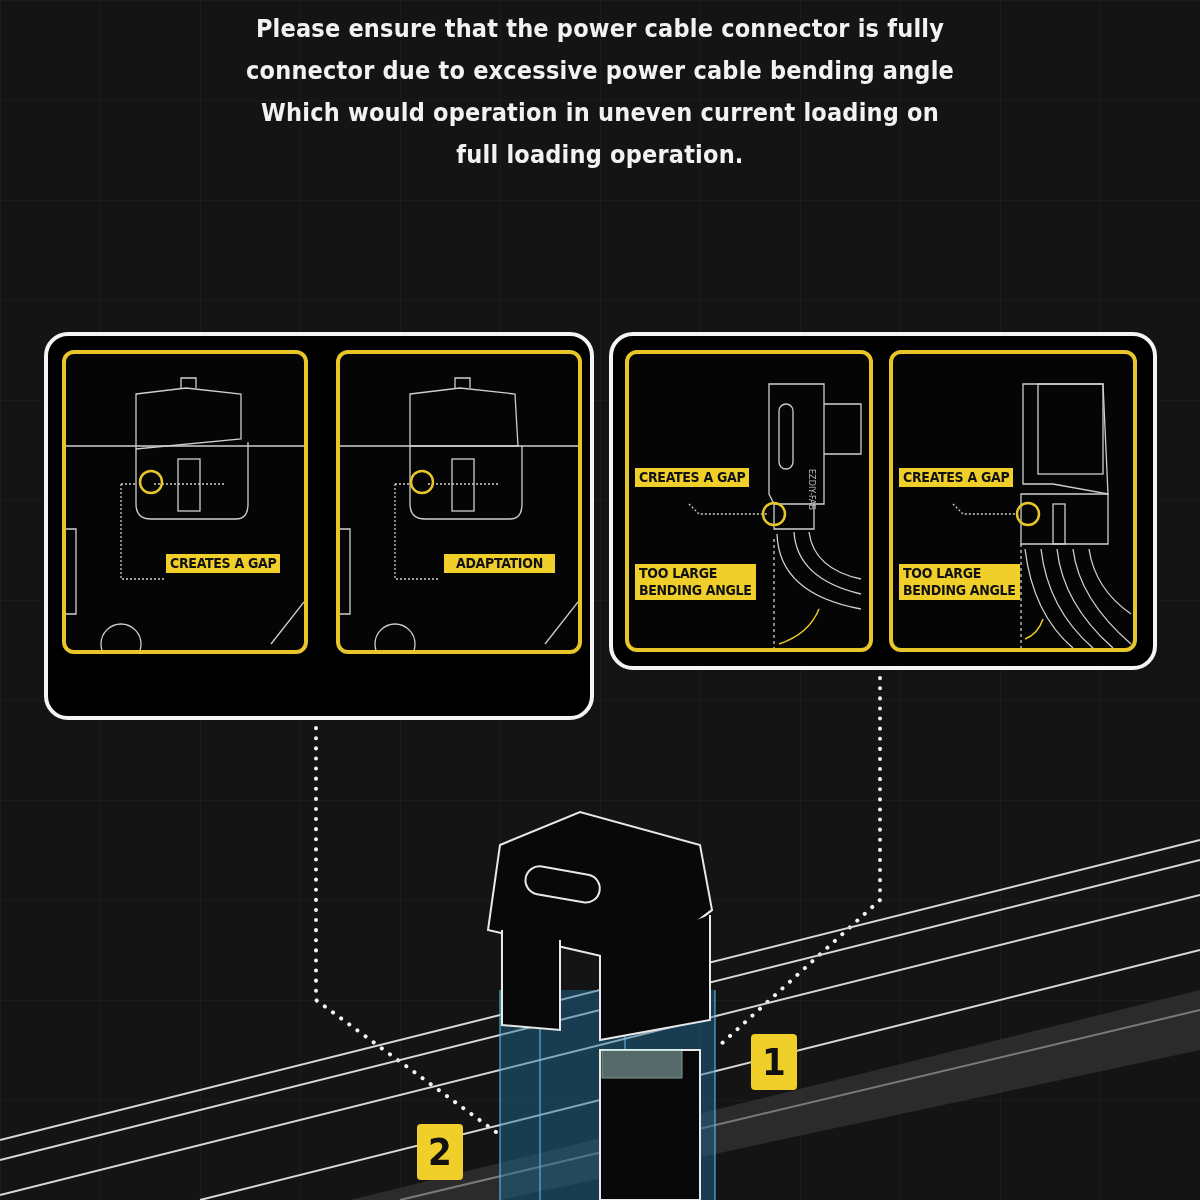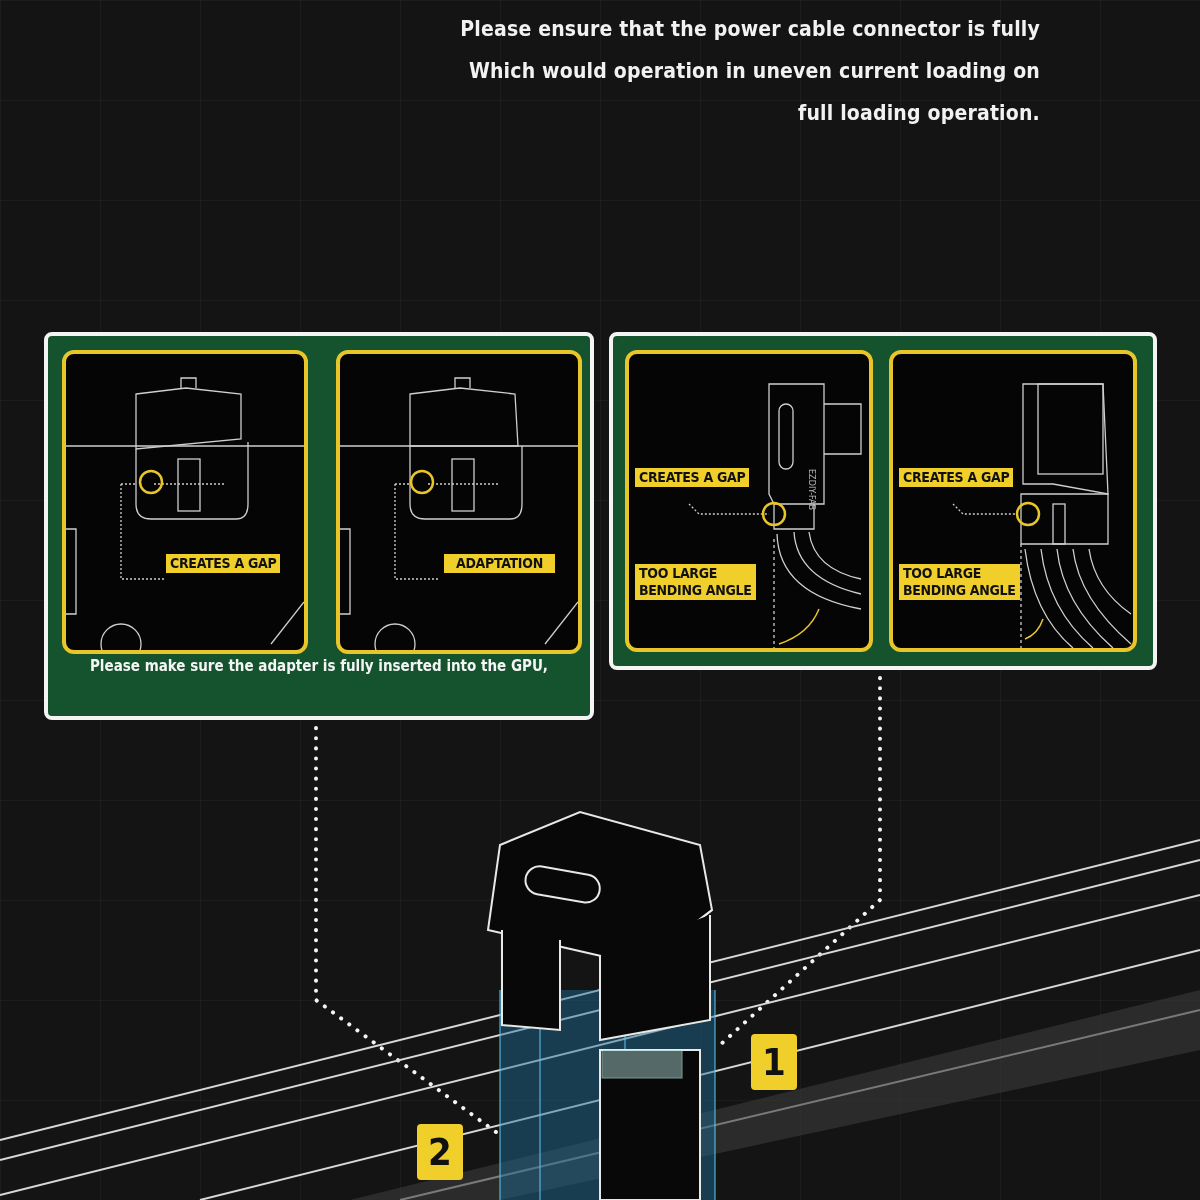--- a/index.html
+++ b/index.html
@@ -1,39 +1,40 @@
 <!DOCTYPE html>
 <html><head>
 <meta charset="utf-8">
 <style>
   html,body{margin:0;padding:0;}
   body{width:1200px;height:1200px;background:#141414;position:relative;overflow:hidden;font-family:"DejaVu Sans Condensed","DejaVu Sans",sans-serif;}
   .bg-grid{position:absolute;inset:0;background-image:
       linear-gradient(rgba(255,255,255,0.035) 1px,transparent 1px),
       linear-gradient(90deg,rgba(255,255,255,0.035) 1px,transparent 1px);
       background-size:100px 100px;}
-  .headline{position:absolute;left:160px;top:8px;width:880px;text-align:right;color:#f2f2f2;
-      font-size:21px;line-height:42px;font-weight:bold;letter-spacing:0.2px;font-stretch:condensed;}
+  .headline{position:absolute;left:160px;top:8px;width:880px;text-align:center;color:#f2f2f2;
+      font-size:25px;line-height:42px;font-weight:bold;letter-spacing:0.2px;font-stretch:condensed;}
   .headline span{display:block;}
-  .panel{position:absolute;border:4px solid #f4f4f4;border-radius:8px;background:#14532d;}
+  .panel{position:absolute;border:4px solid #f4f4f4;border-radius:24px;background:#000000;}
   .panel-left{left:44px;top:332px;width:542px;height:380px;}
   .panel-right{left:609px;top:332px;width:540px;height:330px;}
   .card{position:absolute;border:4px solid #e8c62a;border-radius:12px;background:#050505;overflow:hidden;}
   .lbl{position:absolute;background:#f1cf2b;color:#111;font-weight:bold;font-size:14px;line-height:17px;padding:1px 4px;letter-spacing:-0.3px;}
   .note{position:absolute;left:0;width:100%;text-align:center;color:#f5f5f5;font-weight:bold;font-size:15px;line-height:24px;}
   .num-badge{position:absolute;background:#f1cf2b;color:#111;font-weight:bold;font-size:38px;text-align:center;border-radius:4px;}
   svg{position:absolute;left:0;top:0;}
 </style>
 </head>
 <body>
 
 <div class="bg-grid"></div>
 
 <div class="headline">
   <span>Please ensure that the power cable connector is fully</span>
+  <span>connector due to excessive power cable bending angle</span>
   <span>Which would operation in uneven current loading on</span>
   <span>full loading operation.</span>
 </div>
 
 <div class="panel panel-left">
   <div class="card" style="left:14px;top:14px;width:238px;height:296px;">
     <svg width="238" height="296">
       <g fill="none" stroke="#cfcfcf" stroke-width="1.3">
         <path d="M70 40 L120 34 L175 40 L175 85 L70 95 Z"></path>
         <path d="M115 34 L115 24 L130 24 L130 34"></path>
@@ -62,21 +63,20 @@
         <path d="M55 130 L55 225 L100 225" stroke-dasharray="2 2"></path>
         <path d="M0 175 L10 175 L10 260 L0 260"></path>
         <circle cx="55" cy="290" r="20"></circle>
         <path d="M238 248 L205 290"></path>
       </g>
       <circle cx="82" cy="128" r="11" fill="none" stroke="#e8c62a" stroke-width="2.5"></circle>
     </svg>
     <div class="lbl" style="left:104px;top:200px;padding:1px 12px;">ADAPTATION</div>
   </div>
   <div class="note" style="top:318px;">
-    <div>Please make sure the adapter is fully inserted into the GPU,</div>
   </div>
 </div>
 
 <div class="panel panel-right">
   <div class="card" style="left:12px;top:14px;width:240px;height:294px;">
     <svg width="240" height="294">
       <g fill="none" stroke="#cfcfcf" stroke-width="1.3">
         <path d="M140 30 L195 30 L195 150 L145 150 L140 140 Z"></path>
         <path d="M195 50 L232 50 L232 100 L195 100"></path>
         <rect x="150" y="50" width="14" height="65" rx="7"></rect>

